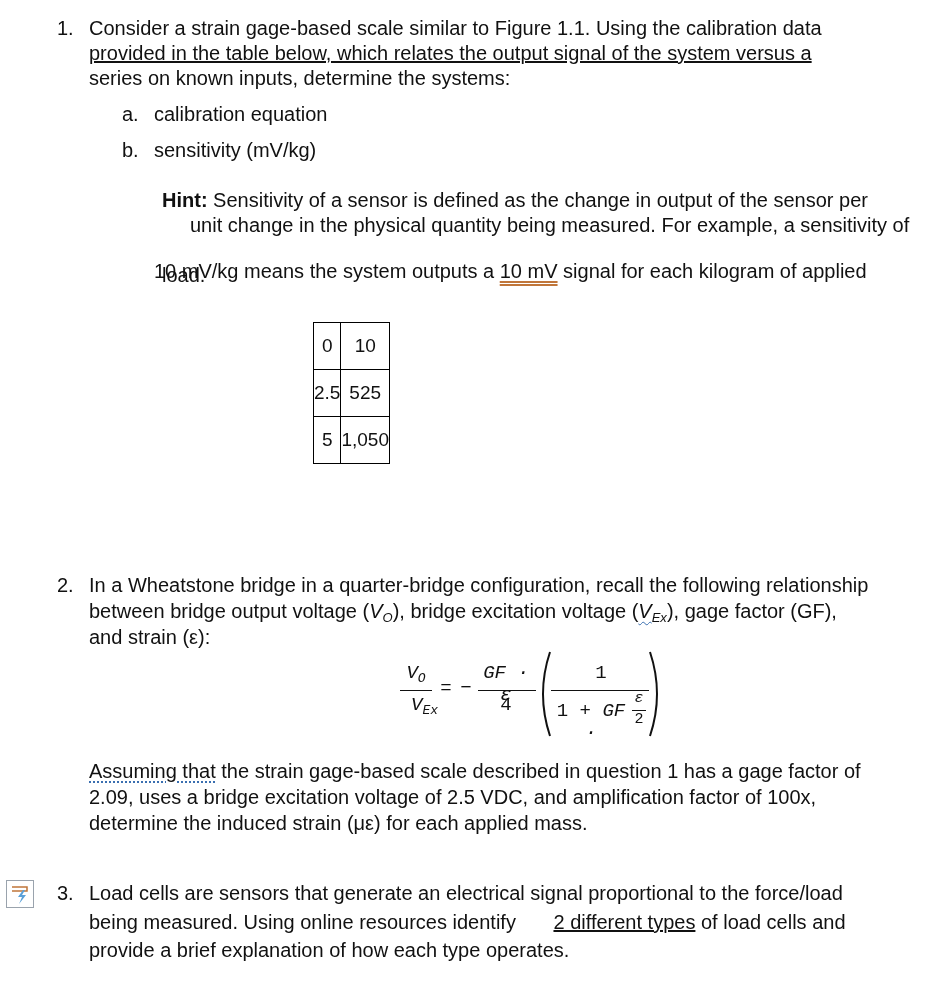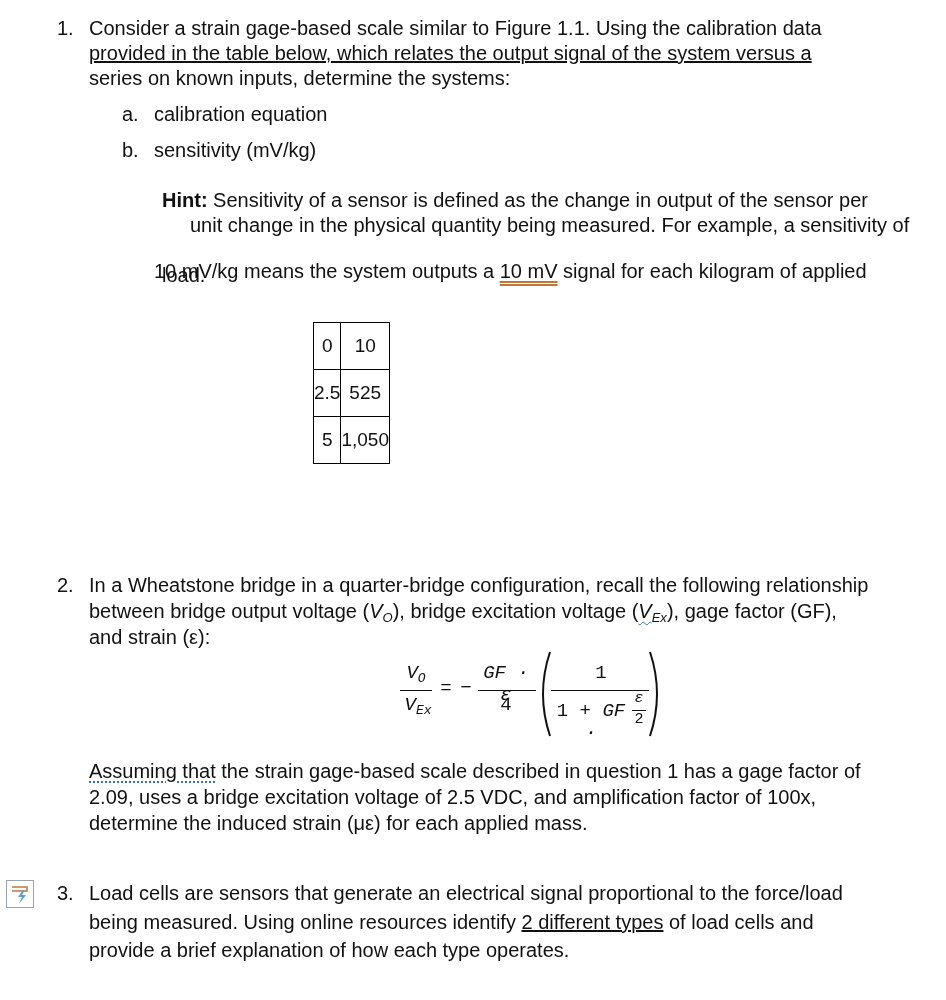--- a/index.html
+++ b/index.html
@@ -2,21 +2,21 @@
 <html><head>
 <meta charset="utf-8">
 <style>
   html, body { margin: 0; padding: 0; background: #ffffff; }
   body {
     width: 946px; height: 1000px; position: relative; overflow: hidden;
     font-family: "Liberation Sans", sans-serif; color: #111; font-size: 20px;
   }
   .line { position: absolute; white-space: nowrap; line-height: 25px; }
   .num { position: absolute; }
-  .u { text-decoration: underline; }
+  .u { text-decoration: underline; margin-left: 32px; }
   .u-orange { text-decoration: underline double #c0763a; text-underline-offset: 3px; }
   .u-wavy { text-decoration: underline wavy #3a6fb0; text-decoration-thickness: 1px; text-underline-offset: 3px; }
   .u-dotted { text-decoration: underline dotted #3a6fb0; text-decoration-thickness: 2px; text-underline-offset: 3px; }
   .i { font-style: italic; }
   sub { font-size: 13px; vertical-align: -4px; line-height: 0; }
 
   table.cal {
     position: absolute; left: 313px; top: 322px; border-collapse: collapse;
     font-size: 19px;
   }
@@ -81,21 +81,21 @@
 <span class="line" style="left:89px;top:573px;">In a Wheatstone bridge in a quarter-bridge configuration, recall the following relationship</span>
 <div class="line" style="left:89px;top:599px;">
   <span>between bridge output voltage (</span><span class="i">V</span><sub class="i">O</sub><span>), bridge excitation voltage (</span><span class="u-wavy"><span class="i">V</span><sub class="i">Ex</sub></span><span>), gage factor (GF),</span>
 </div>
 <span class="line" style="left:89px;top:625px;">and strain (ε):</span>
 
 <div class="eq">
 
   <div class="frac" style="left:2px;top:12px;width:36px;"><span>V</span><sub>O</sub></div>
   <div class="bar" style="left:4px;top:40px;width:32px;"></div>
-  <div class="frac" style="left:2px;top:44px;width:40px;"><span>V</span><sub>Ex</sub></div>
+  <div class="frac" style="left:2px;top:44px;width:40px;text-align:right;"><span>V</span><sub>Ex</sub></div>
   <div class="frac" style="left:42px;top:27px;width:16px;font-style:normal;">=</div>
   <div class="frac" style="left:62px;top:27px;width:16px;font-style:normal;">−</div>
 
   <div class="frac" style="left:80px;top:12px;width:60px;">GF · ε</div>
   <div class="bar" style="left:82px;top:40px;width:58px;"></div>
   <div class="frac" style="left:80px;top:44px;width:60px;font-style:normal;">4</div>
 
   <svg style="position:absolute;left:138px;top:0;" width="20" height="88">
       <path d="M16 2 Q2 44 16 86" fill="none" stroke="#111" stroke-width="2"></path>
     </svg>

